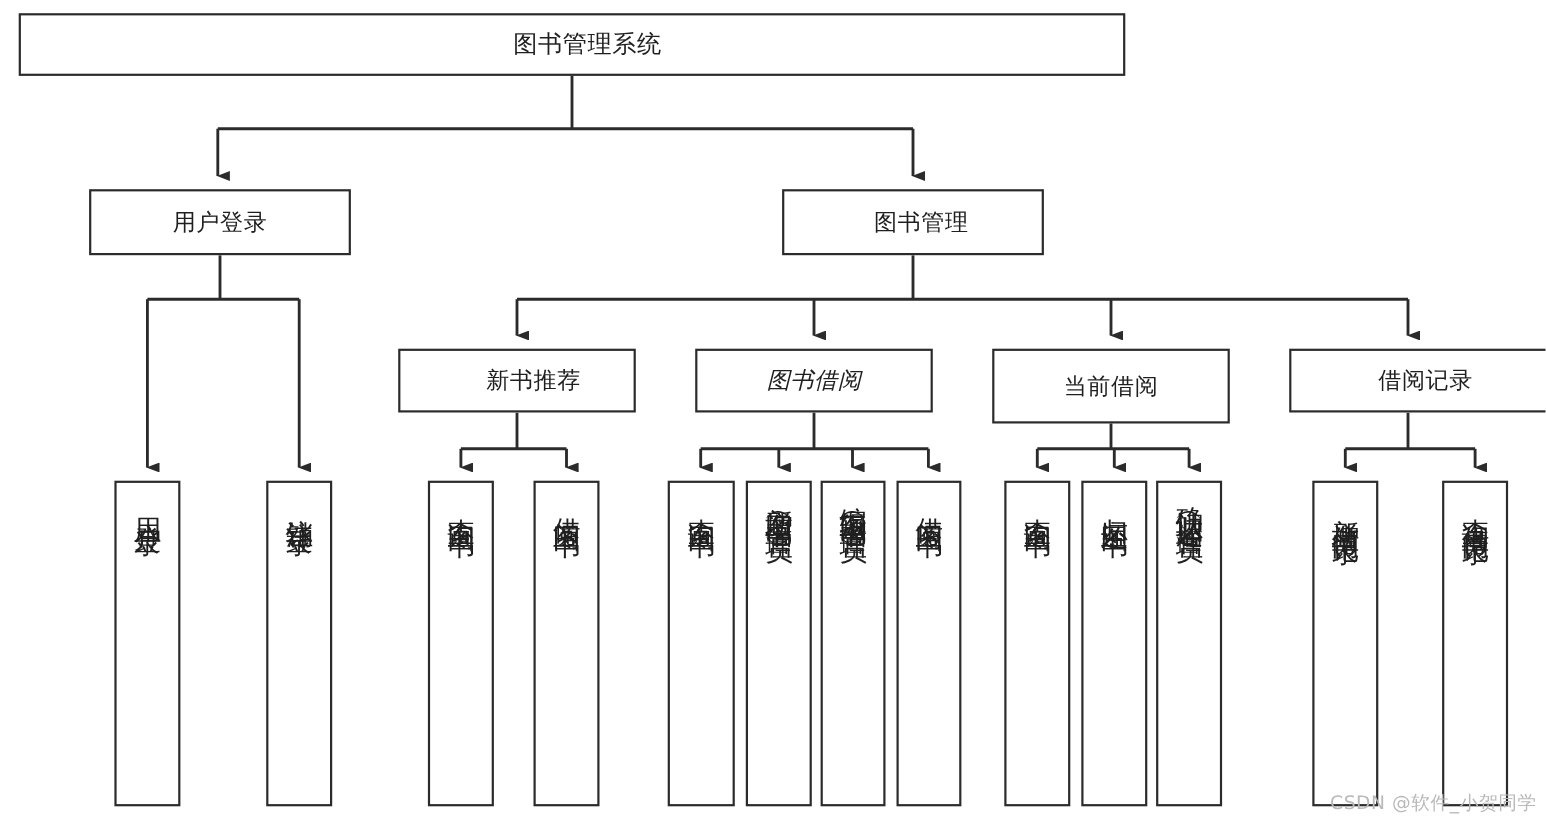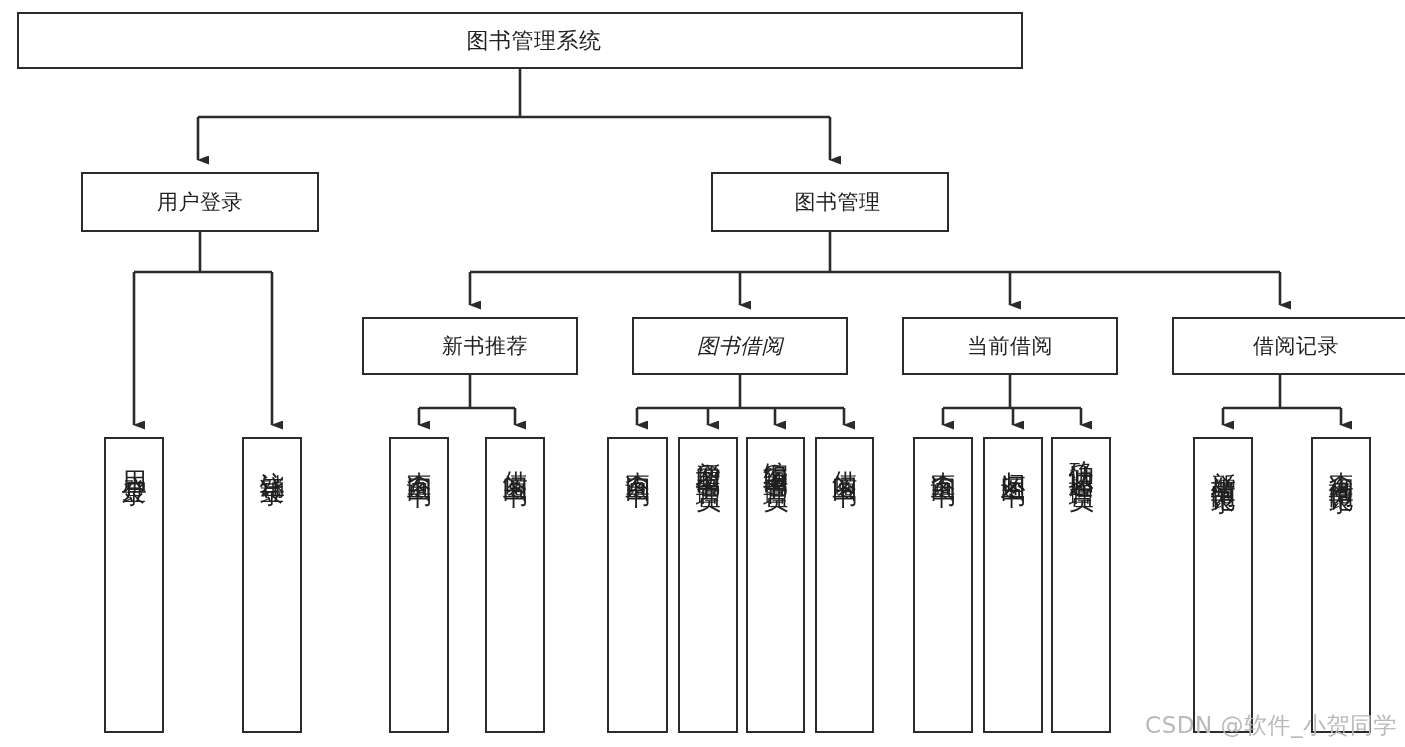--- a/index.html
+++ b/index.html
@@ -49,21 +49,21 @@
     line-height:1.02;
     letter-spacing:4px;
     white-space:nowrap;
   }
   .v-node.tall .lbl{padding-top:0px;}
 
   .watermark{
     position:absolute;
     right:8px;
     bottom:6px;
-    font-size:23px;
+    font-size:17px;
     color:#b9b9b9;
     letter-spacing:0.5px;
     white-space:nowrap;
     z-index:5;
   }
 </style>
 </head>
 <body>
 
 <div id="canvas">
@@ -128,21 +128,21 @@
   <div class="node h-node" style="left:711px;top:172px;width:238px;height:60px;padding-left:15px;">
     <span class="lbl">图书管理</span>
   </div>
 
   <div class="node h-node" style="left:362px;top:317px;width:216px;height:58px;padding-left:30px;">
     <span class="lbl">新书推荐</span>
   </div>
   <div class="node h-node" style="left:632px;top:317px;width:216px;height:58px;font-style:italic;">
     <span class="lbl">图书借阅</span>
   </div>
-  <div class="node h-node" style="left:902px;top:317px;width:216px;height:58px;">
+  <div class="node h-node" style="left:902px;top:317px;width:216px;height:68px;">
     <span class="lbl">当前借阅</span>
   </div>
   <div class="node h-node" style="left:1172px;top:317px;width:248px;height:58px;">
     <span class="lbl">借阅记录</span>
   </div>
 
   <div class="node v-node" style="left:104px;top:437px;width:60px;height:296px;">
     <span class="lbl">用户登录</span>
   </div>
   <div class="node v-node" style="left:242px;top:437px;width:60px;height:296px;">

